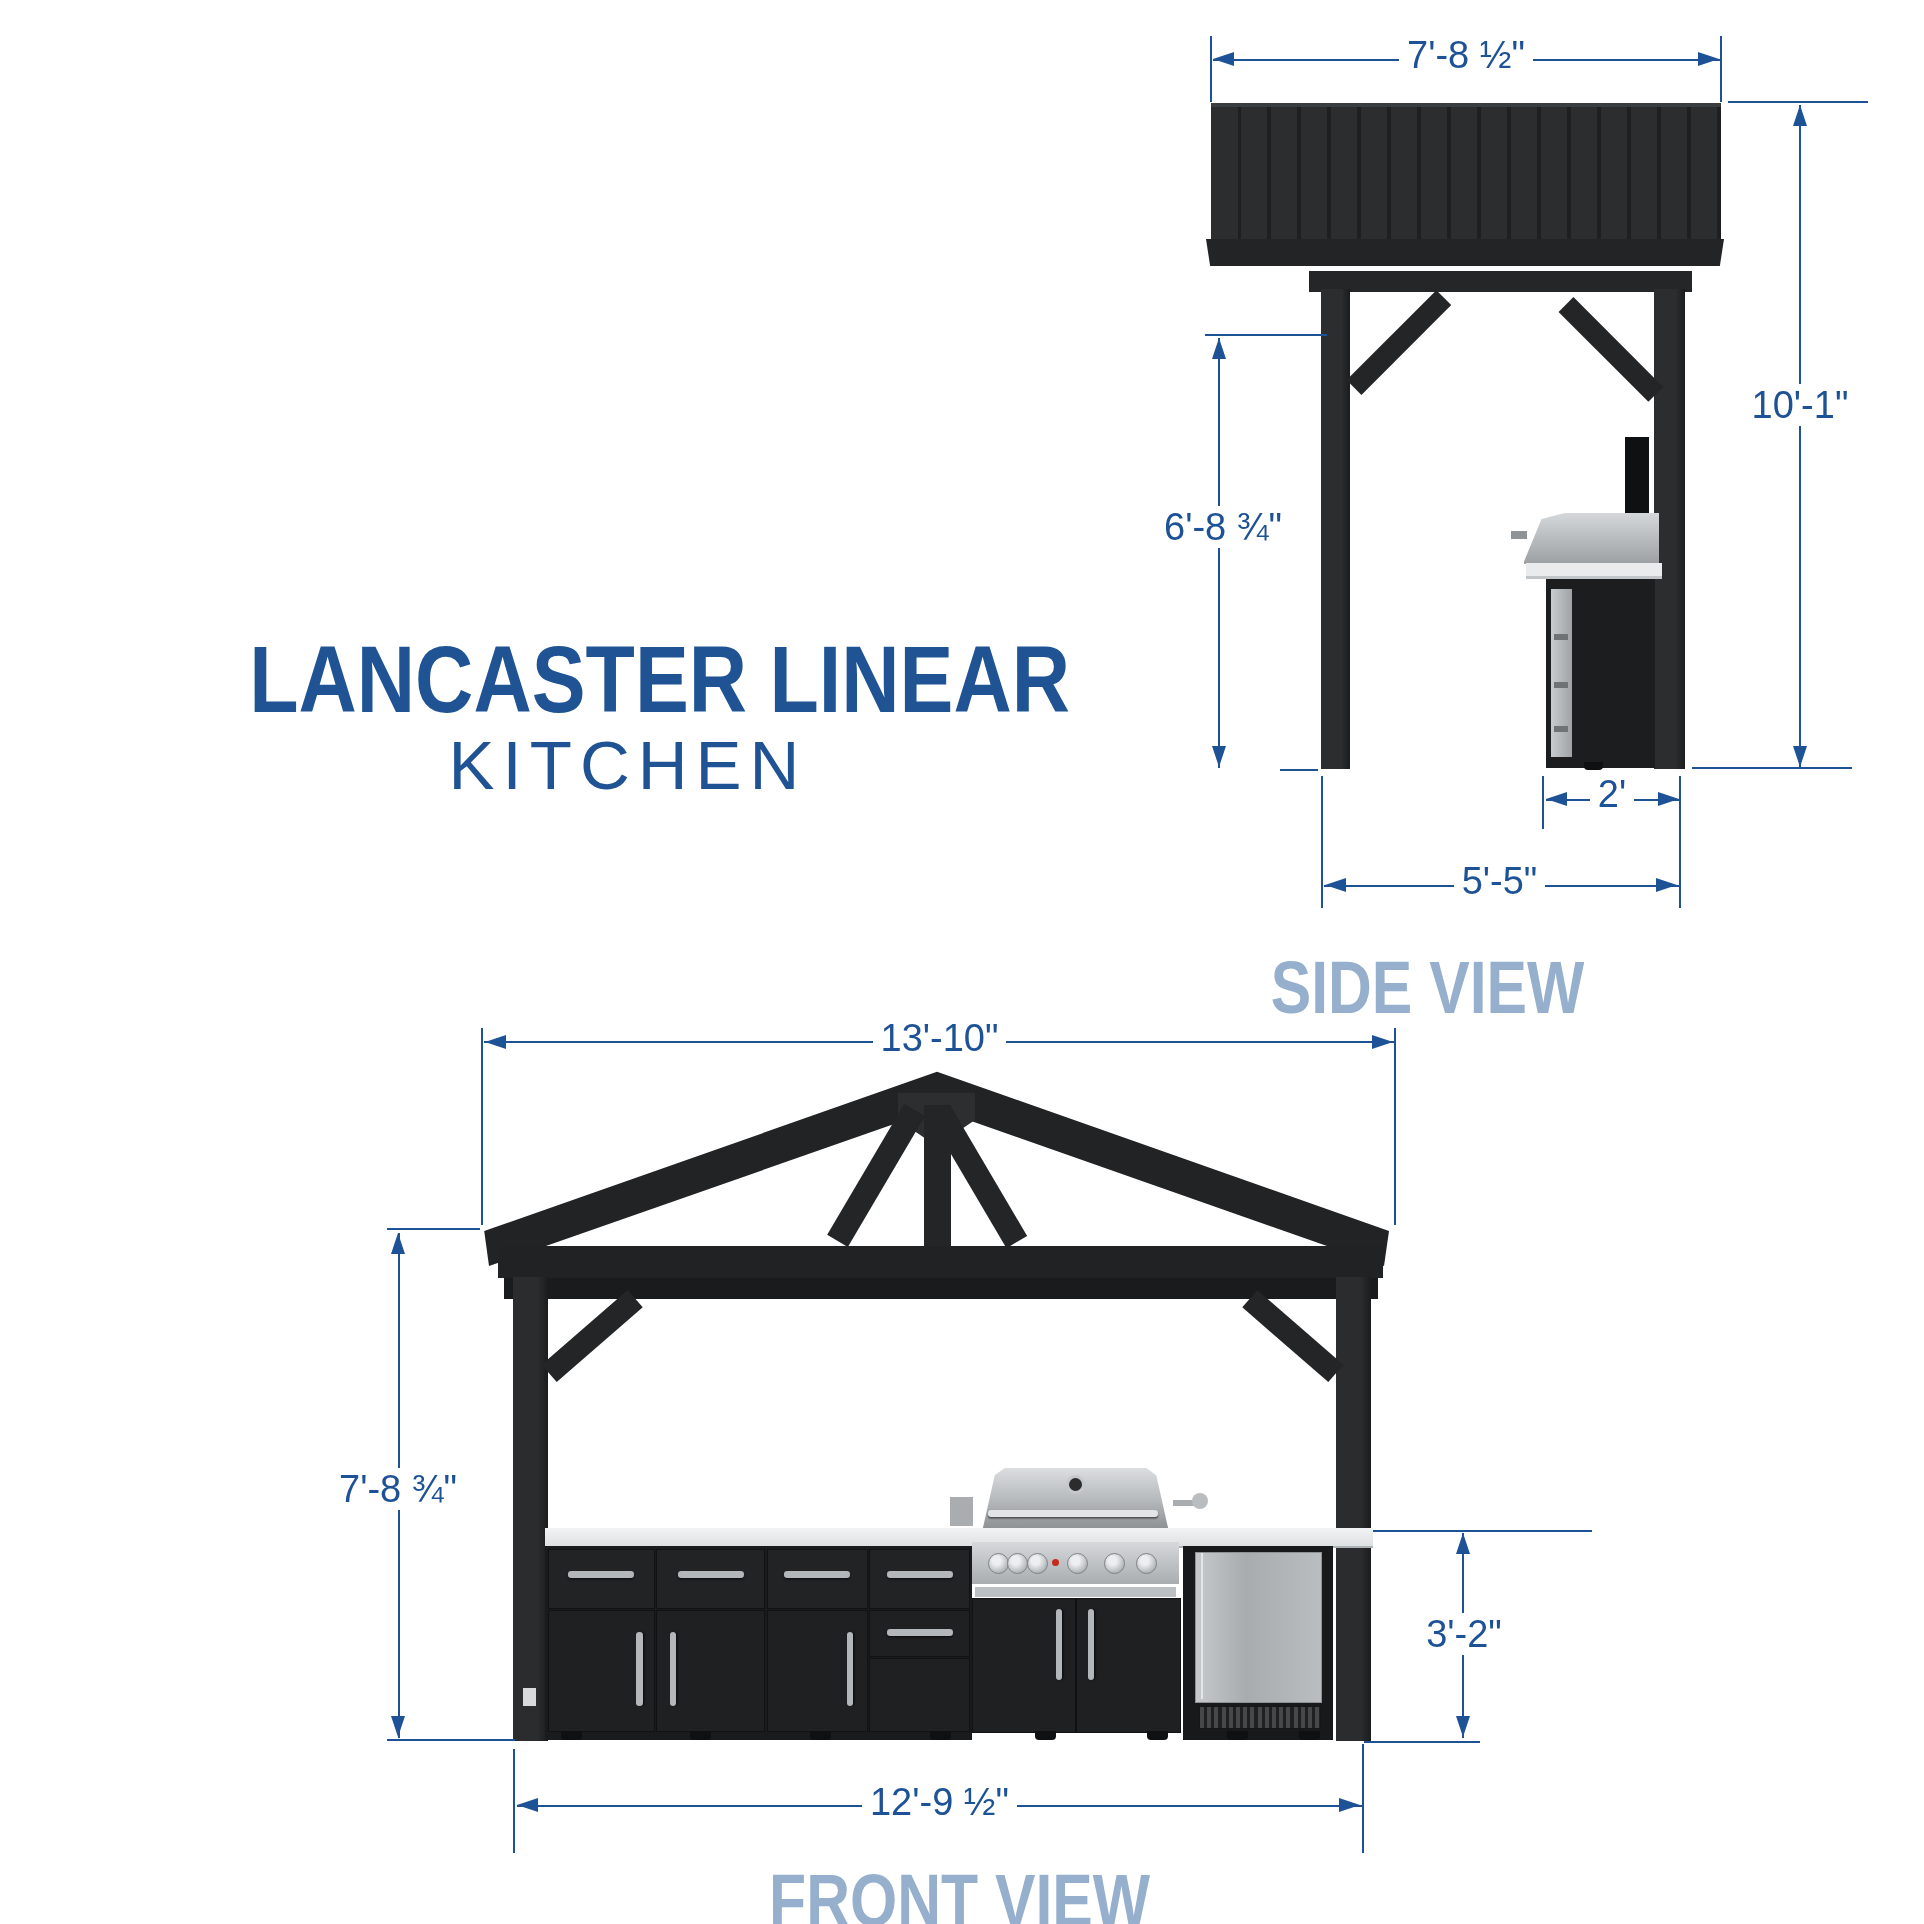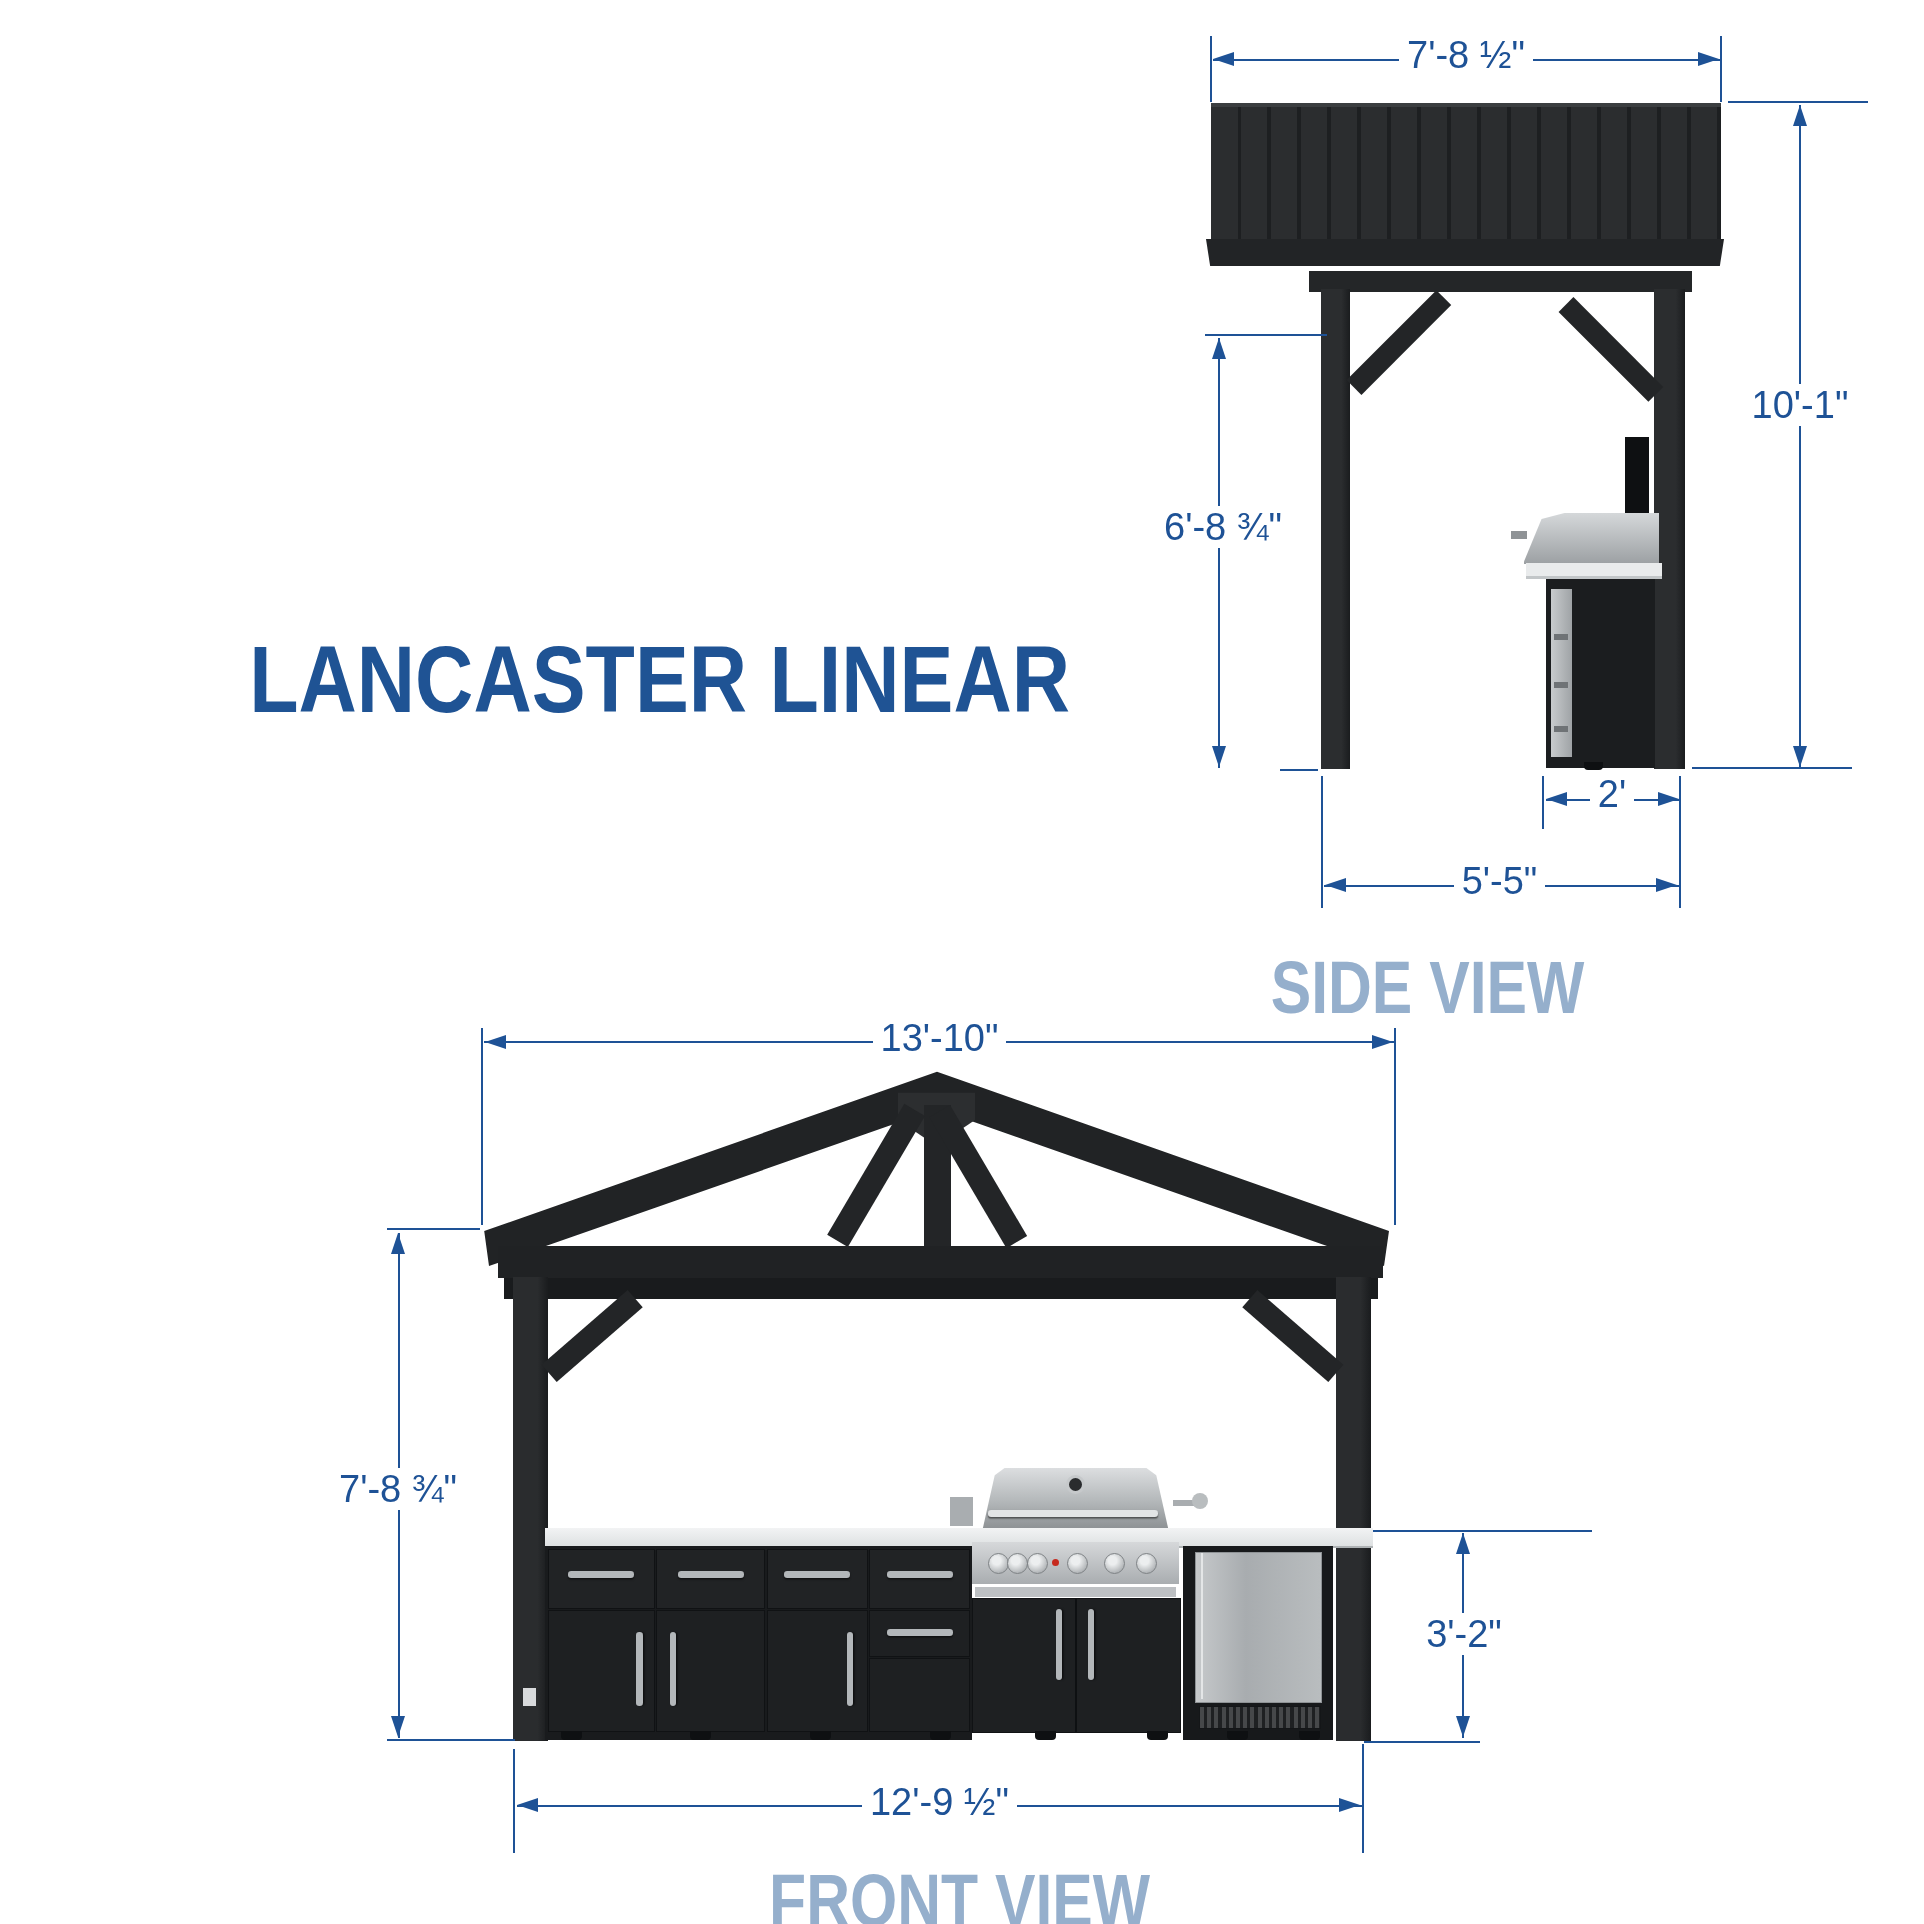--- a/index.html
+++ b/index.html
@@ -27,20 +27,22 @@
         background:radial-gradient(circle at 40% 35%,#ECEEEF 25%,#9DA1A4 90%);border:1.6px solid #7F8386;}
   .foot{position:absolute;width:21px;height:8.8px;background:#0E1012;border-radius:0 0 4px 4px;top:1731px;}
 </style>
 </head>
 <body>
 
 <div id="canvas">
 
   <div class="abs" style="left:183px;top:632px;width:882px;text-align:center;color:#1F5394;font-weight:bold;
               font-size:95px;line-height:1.0;transform:scaleX(.85);white-space:nowrap;">LANCASTER LINEAR</div>
+  <div class="abs" style="left:227px;top:731px;width:802px;text-align:center;color:#1F5394;font-weight:400;
+              font-size:69px;line-height:1.0;letter-spacing:8px;white-space:nowrap;">KITCHEN</div>
 
   <div>
 
     <div class="abs" style="left:1211px;top:103px;width:510px;height:136px;border-top:4px solid #3B3E40;
                 background:repeating-linear-gradient(90deg,#2B2D2F 0px,#2B2D2F 26.5px,#1D1F21 26.5px,#1D1F21 30px);"></div>
 
     <div class="abs" style="left:1206px;top:239px;width:518px;height:27px;background:#222426;
                 clip-path:polygon(0 0,100% 0,99.2% 100%,0.8% 100%);"></div>
 
     <div class="abs blk" style="left:1309px;top:271px;width:383px;height:21px;background:#242628;"></div>

